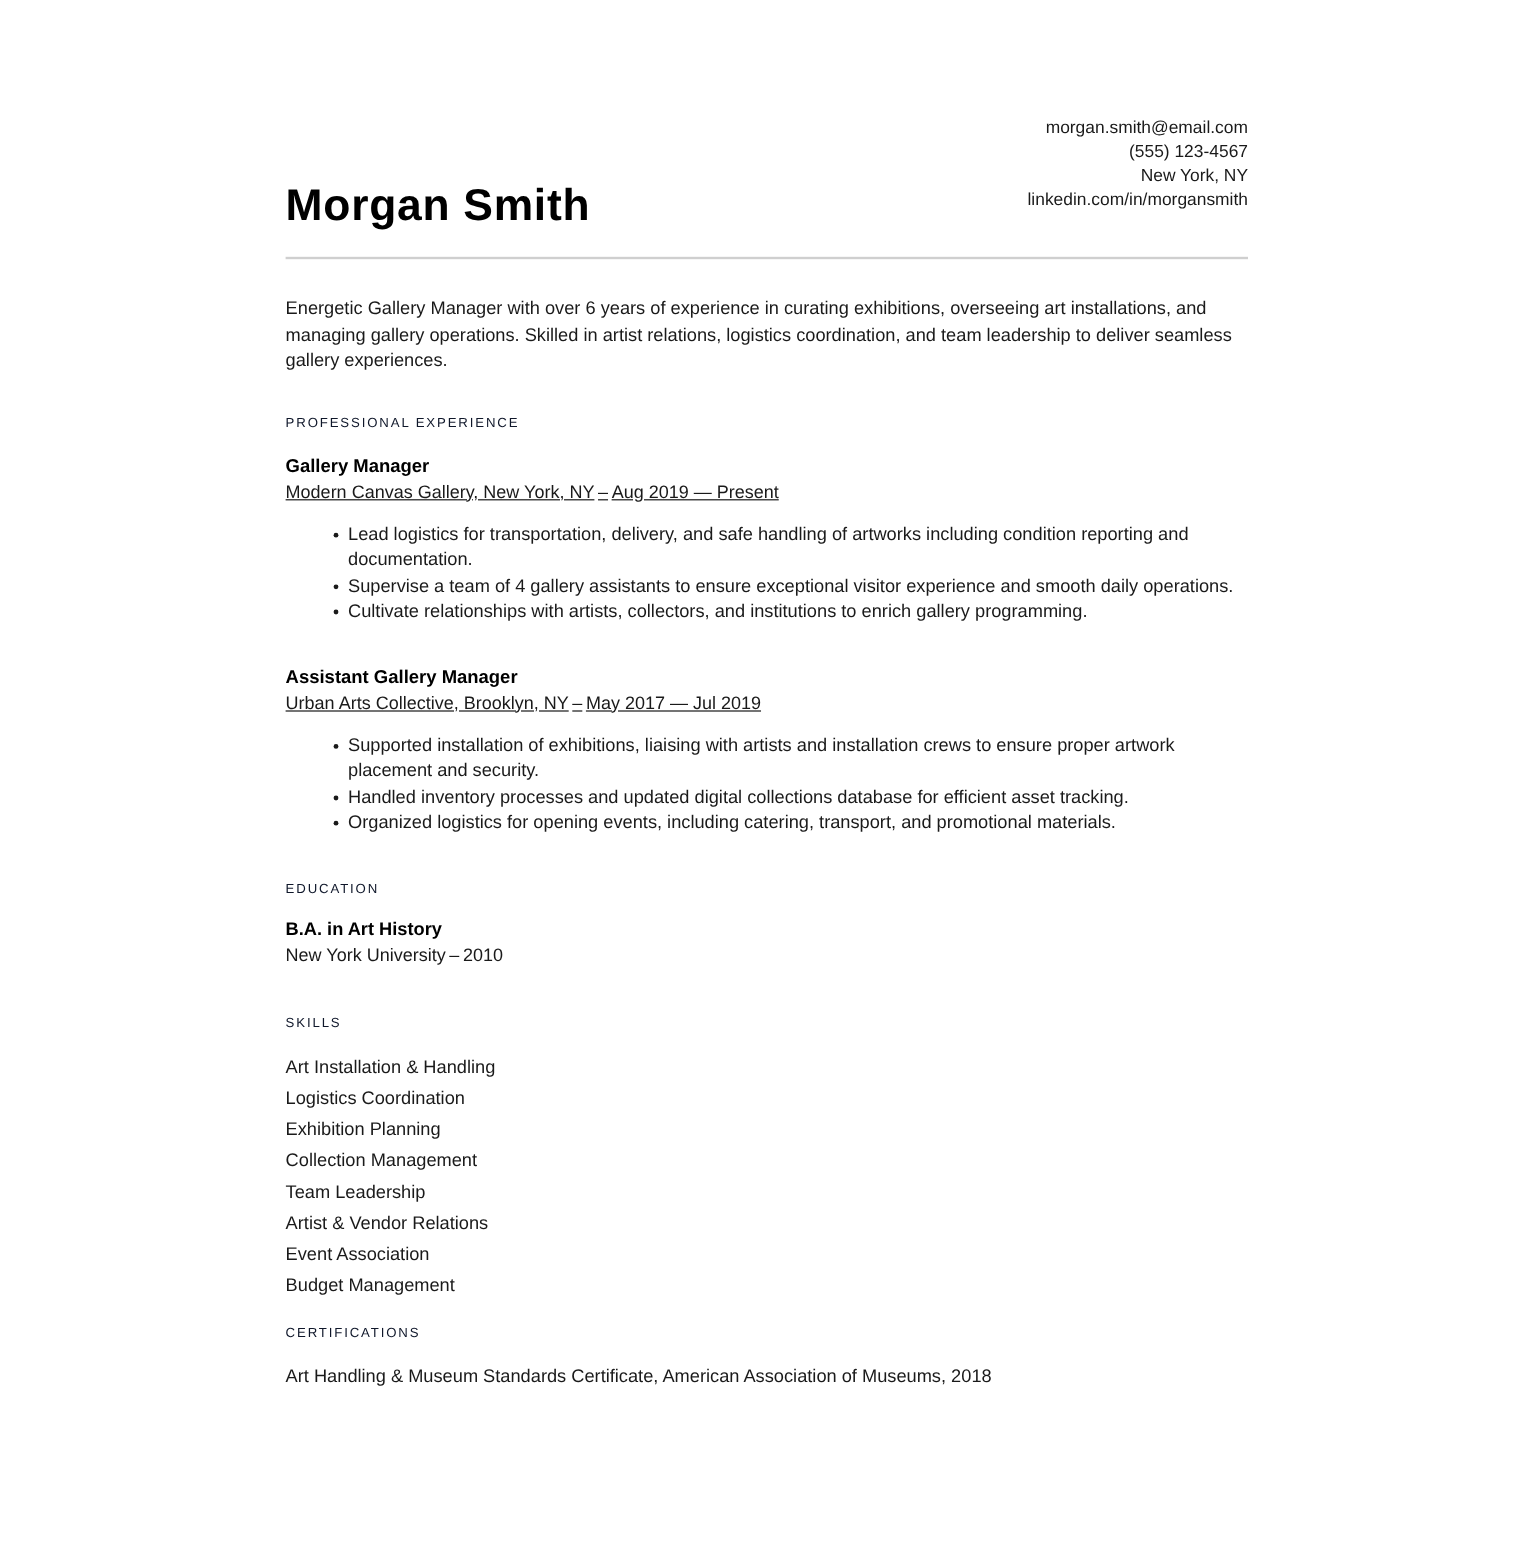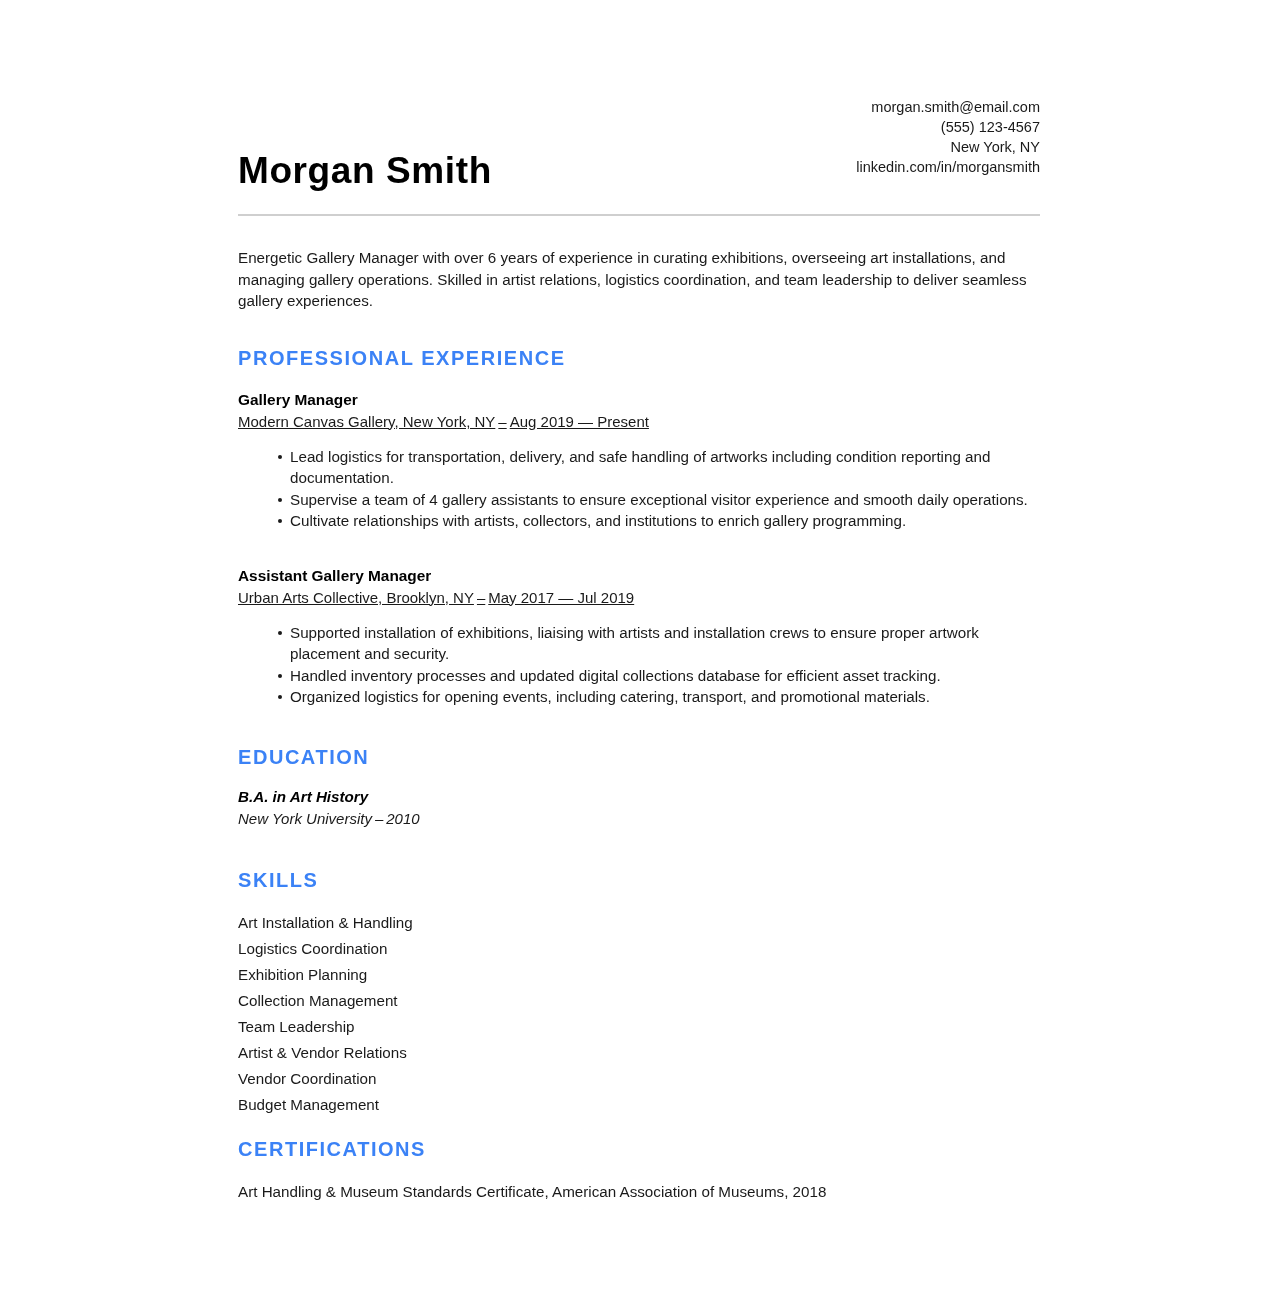--- a/index.html
+++ b/index.html
@@ -62,25 +62,25 @@
   .summary {
     margin-top: 31px;
     font-size: 15.2px;
     line-height: 21.5px;
     color: #1a1a1a;
     text-align: left;
   }
 
   
   .section-title {
-    font-size: 20px;
-    font-weight: bold;
+    font-size: 11px;
+    font-weight: normal;
     letter-spacing: 1.55px;
     text-transform: uppercase;
-    color: #3b82f6;
+    color: #0f172a;
   }
   .sec-experience { margin-top: 35px; }
   .sec-education  { margin-top: 38px; }
   .sec-skills     { margin-top: 40px; }
   .sec-certs      { margin-top: 20px; }
 
   
   .job { margin-top: 20px; }
   .job + .job { margin-top: 34px; }
   .job-title {
@@ -115,21 +115,21 @@
     position: absolute;
     left: 0;
     top: 9px;
     width: 4px;
     height: 4px;
     border-radius: 50%;
     background: #1a1a1a;
   }
 
   
-  .edu { margin-top: 18px; font-style: italic; }
+  .edu { margin-top: 18px; }
   .edu-degree {
     font-size: 15.2px;
     font-weight: bold;
     line-height: 20px;
   }
   .edu-meta {
     font-size: 15px;
     line-height: 21px;
     color: #1a1a1a;
     margin-top: 1px;
@@ -204,21 +204,21 @@
 
     <div class="sec-skills">
       <div class="section-title">SKILLS</div>
       <div class="skills">
         <div class="skill">Art Installation &amp; Handling</div>
         <div class="skill">Logistics Coordination</div>
         <div class="skill">Exhibition Planning</div>
         <div class="skill">Collection Management</div>
         <div class="skill">Team Leadership</div>
         <div class="skill">Artist &amp; Vendor Relations</div>
-        <div class="skill">Vendor Coordination</div>
+        <div class="skill">Event Association</div>
         <div class="skill">Budget Management</div>
       </div>
     </div>
 
     <div class="sec-certs">
       <div class="section-title">CERTIFICATIONS</div>
       <div class="certs">
         <div class="cert">Art Handling &amp; Museum Standards Certificate, American Association of Museums, 2018</div>
       </div>
     </div>

